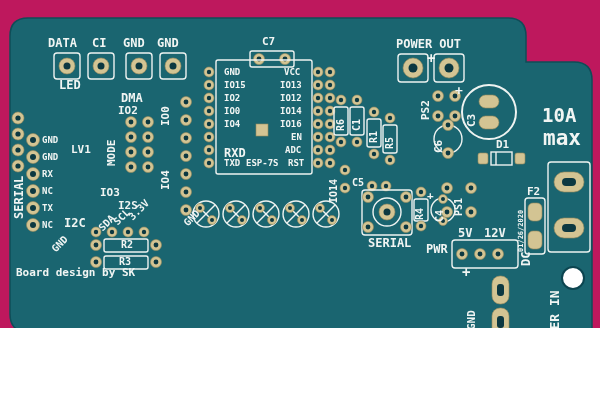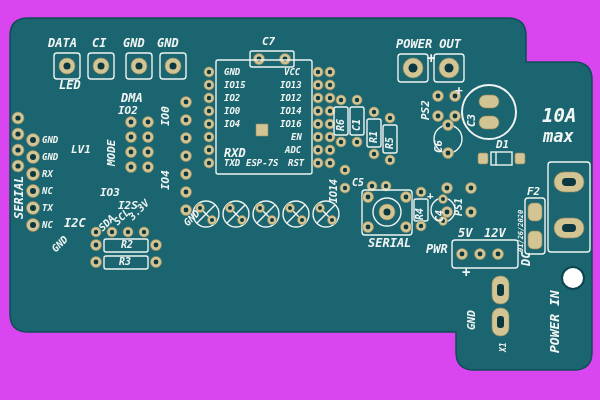--- a/index.html
+++ b/index.html
@@ -1,17 +1,17 @@
 <!DOCTYPE html>
 <html><head>
 <meta charset="utf-8">
 <style>
   html,body { margin:0; padding:0; background:#ffffff; }
-  .stage { position:relative; width:600px; height:400px; background:#d946ef; overflow:hidden;
-           font-family:"DejaVu Sans Mono", monospace;font-style:italic; }
+  .stage { position:relative; width:600px; height:328px; background:#be185d; overflow:hidden;
+           font-family:"DejaVu Sans Mono", monospace; }
   svg.board-svg { position:absolute; left:0; top:0; }
   .pad  { fill:#d3c493; stroke:#9a8c5c; stroke-width:0.6; }
   .hole { fill:#0c3841; stroke:none; }
   .silk { fill:none; stroke:#eef3f1; stroke-width:1.4; }
   .silk2{ fill:none; stroke:#eef3f1; stroke-width:2; }
   .lbl  { position:absolute; color:#f1f5f3; font-weight:700; line-height:1; white-space:nowrap;
           font-family:"DejaVu Sans Mono", monospace; }
   .vup  { transform:rotate(-90deg); transform-origin:0 0; }
   .diag { transform:rotate(-45deg); transform-origin:0 0; }
 </style>
@@ -449,22 +449,23 @@
   <div class="lbl" style="left:496px;top:139px;font-size:11px">D1</div>
   <div class="lbl" style="left:527px;top:186px;font-size:11px">F2</div>
 
   <div class="lbl" style="left:368px;top:237px;font-size:12px">SERIAL</div>
   <div class="lbl" style="left:426px;top:243px;font-size:12px">PWR</div>
   <div class="lbl" style="left:458px;top:227px;font-size:12px">5V</div>
   <div class="lbl" style="left:484px;top:227px;font-size:12px">12V</div>
   <div class="lbl vup" style="left:520px;top:266px;font-size:12px">DC</div>
 
   <div class="lbl" style="left:542px;top:106px;font-size:19px">10A</div>
-  <div class="lbl" style="left:543px;top:128px;font-size:17px">max</div>
+  <div class="lbl" style="left:543px;top:128px;font-size:21px">max</div>
   <div class="lbl vup" style="left:518px;top:252px;font-size:7px">01/26/2020</div>
 
   <div class="lbl" style="left:462px;top:265px;font-size:14px">+</div>
   <div class="lbl vup" style="left:466px;top:330px;font-size:11px">GND</div>
   <div class="lbl vup" style="left:500px;top:352px;font-size:8px">X1</div>
   <div class="lbl vup" style="left:548px;top:353px;font-size:13px">POWER IN</div>
 
+  <div class="lbl" style="left:16px;top:267px;font-size:11px">Board design by SK</div>
 
 </div>
 
 </body></html>

